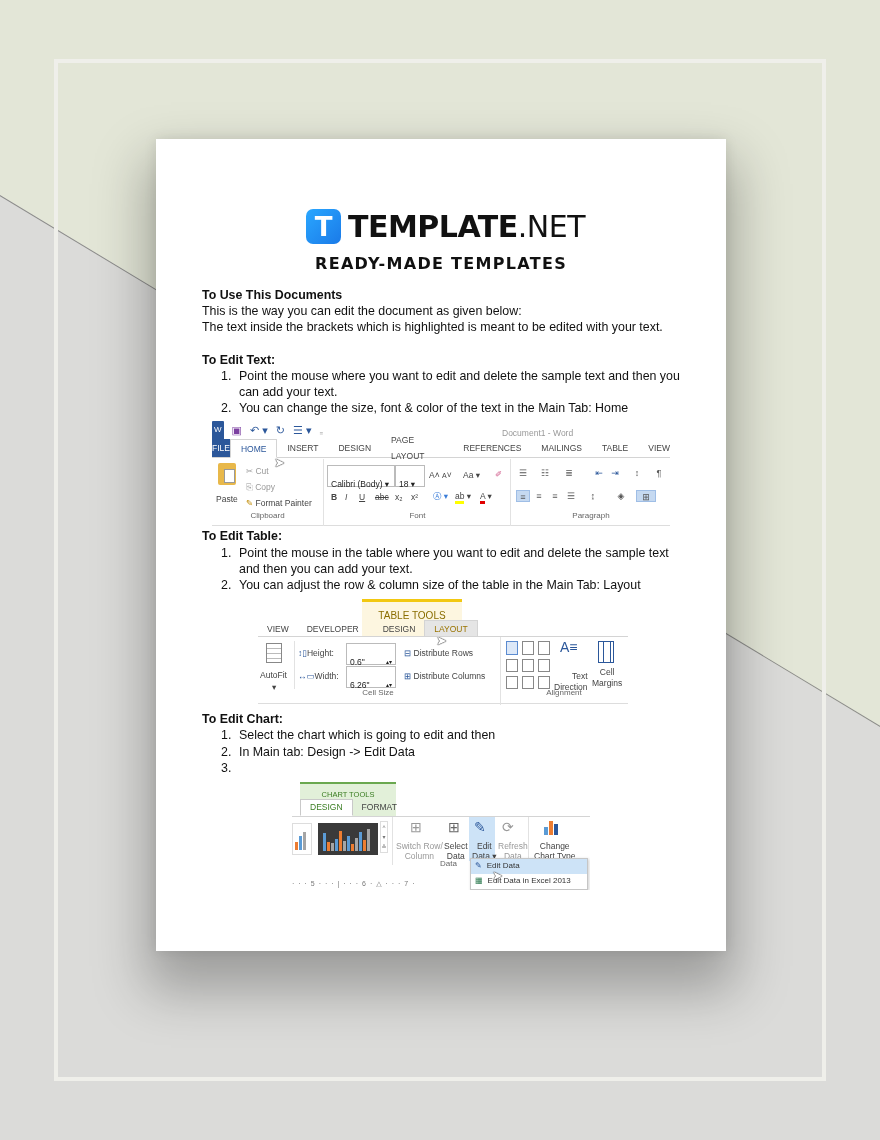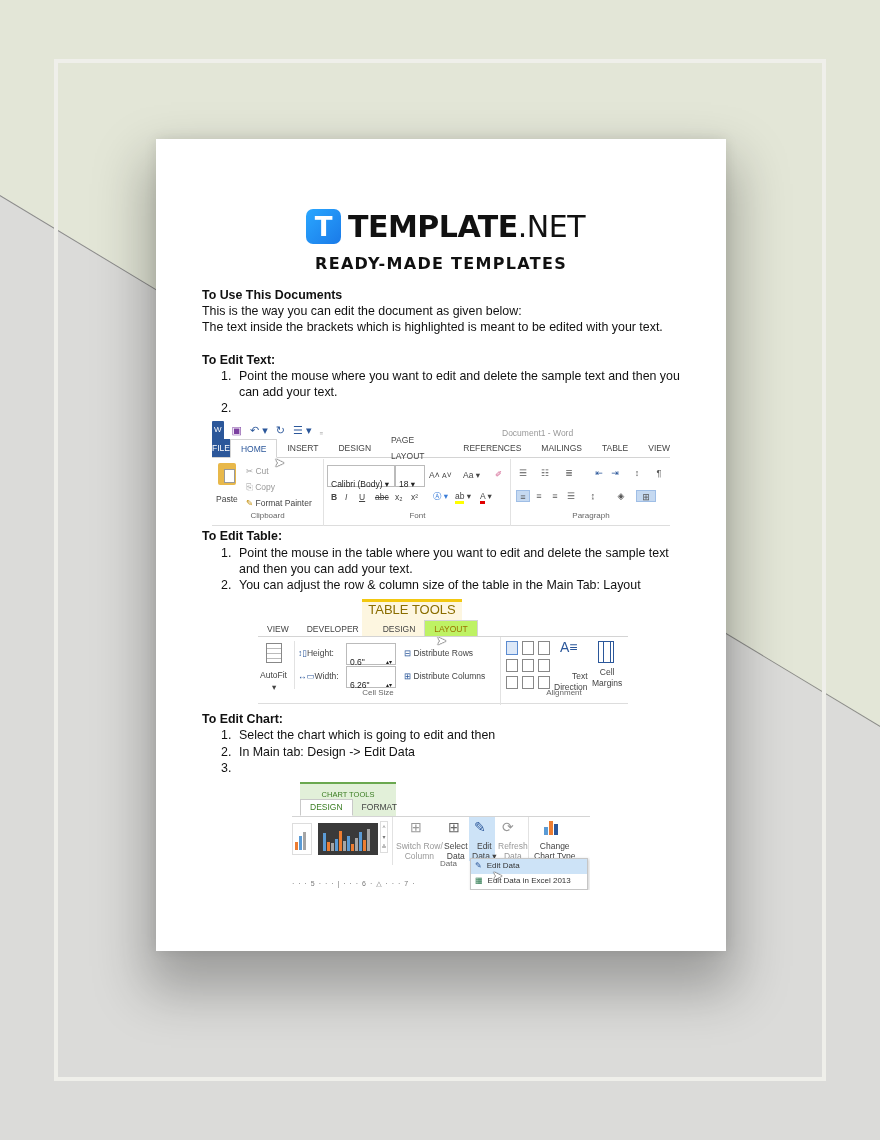--- a/index.html
+++ b/index.html
@@ -50,24 +50,24 @@
   .grp-label { position: absolute; bottom: 2px; left: 0; right: 0; text-align: center; font-size: 8px; color: #666; }
   .small-btn { position: absolute; font-size: 8.5px; color: #444; white-space: nowrap; }
   .dim { color: #999; }
   .combo { position: absolute; border: 1px solid #bbb; height: 15px; font-size: 8.5px; padding: 10px 3px; color: #222; background: #fff; }
   .icobox { position: absolute; width: 14px; height: 12px; font-size: 9px; color: #555; text-align: center; line-height: 12px; }
   .sel { background: #c5d9f1; border: 1px solid #9fbee6; }
 
   
   .ribbon2 { position: relative; width: 370px; height: 110px; margin: 6px 0 2px 56px; background: #fff; font-size: 8.5px; color: #444; }
   .ctx-table { position: absolute; left: 104px; top: 0; width: 100px; height: 38px; background: #fdf6e0; border-top: 3px solid #f2c811; }
-  .ctx-table .lbl { text-align: center; font-size: 13px; color: #8a6d00; margin-top: 0; }
+  .ctx-table .lbl { text-align: center; font-size: 10px; color: #8a6d00; margin-top: 6px; }
   .tabs2 { position: absolute; top: 21px; left: 0; display: flex; height: 17px; }
   .tabs2 .t { padding: 0 9px; display: flex; align-items: center; font-size: 8.5px; color: #444; }
-  .tabs2 .active { background: #bef264; border: 1px solid #d4d4d4; border-bottom: 1px solid #fff; color: #9a7400; }
+  .tabs2 .active { background: #e5e5e5; border: 1px solid #d4d4d4; border-bottom: 1px solid #fff; color: #9a7400; }
   .body2 { position: absolute; top: 37px; left: 0; width: 370px; height: 68px; border-top: 1px solid #d4d4d4; border-bottom: 1px solid #ddd; }
 
   
   .ribbon3 { position: relative; width: 298px; height: 108px; margin: 6px 0 0 90px; background: #fff; font-size: 8px; color: #444; overflow: hidden; }
   .ctx-chart { position: absolute; left: 8px; top: 0; width: 96px; height: 34px; background: #e2f0d9; border-top: 2px solid #6aa84f; }
   .ctx-chart .lbl { text-align: center; font-size: 7.5px; color: #3a7d22; margin-top: 3px; }
   .tabs3 { position: absolute; top: 17px; left: 8px; display: flex; height: 17px; }
   .tabs3 .t { padding: 0 9px; font-size: 8.5px; display: flex; align-items: center; color: #444; }
   .tabs3 .active { background: #fff; border: 1px solid #c9c9c9; border-bottom-color: #fff; color: #3a7d22; }
   .body3 { position: absolute; top: 34px; left: 0; width: 298px; height: 56px; border-top: 1px solid #d4d4d4; }
@@ -102,20 +102,21 @@
     <div class="gap"></div>
 
     <h3>To Edit Text:</h3>
     <ol>
       <li>
           <span class="num">1.</span>
           <span>Point the mouse where you want to edit and delete the sample text and then you can add your text.</span>
         </li>
       <li>
           <span class="num">2.</span>
+          <span>You can change the size, font &amp; color of the text in the Main Tab: Home</span>
         </li>
     </ol>
 
     <div class="ribbon1">
       <div class="qat">
         <span style="background:#2b579a;color:#fff;font-size:8px;padding:1px 2px;border-radius:1px">W</span>
         <span style="color:#7b3fa0">▣</span>
         <span style="color:#2b579a">↶ ▾</span>
         <span style="color:#2b579a">↻</span>
         <span style="color:#2b579a">☰ ▾</span>

